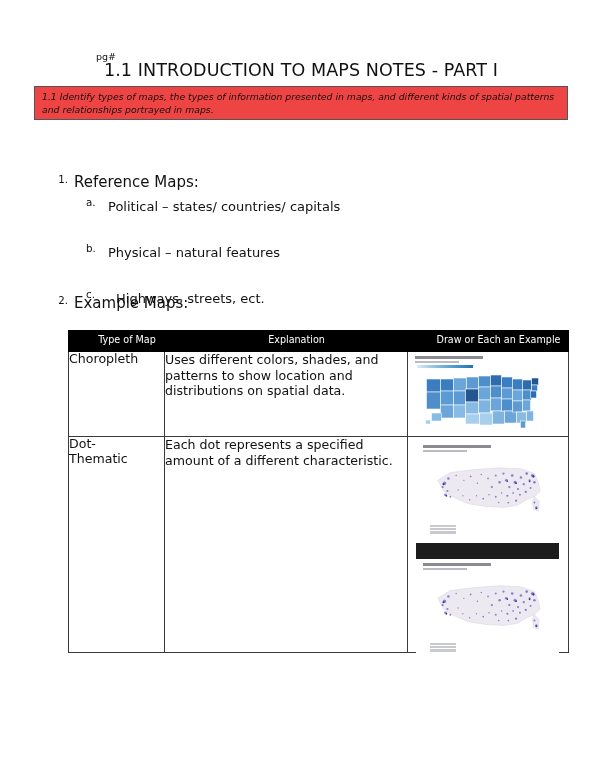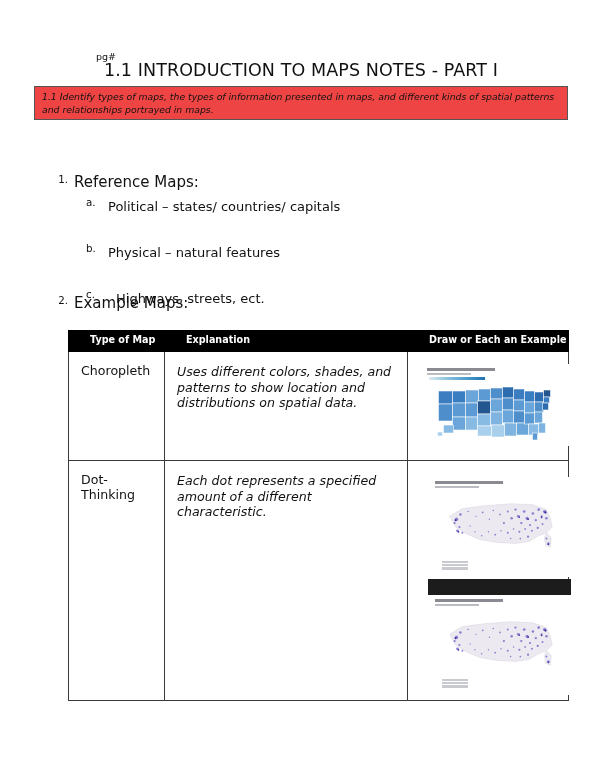--- a/index.html
+++ b/index.html
@@ -155,46 +155,45 @@
     position: absolute;
     left: 68px;
     top: 330px;
     width: 500px;
     border-collapse: collapse;
     table-layout: fixed;
   }
   .maps-table th, .maps-table td {
     border: 1.2px solid #3a3a3a;
     vertical-align: top;
-    padding: 12px;
+    padding: 0;
   }
   .maps-table thead th {
     background: #000000;
     color: #ffffff;
-    font-weight: 700;
+    font-weight: 400;
     font-size: 9.6px;
-    text-align: left;
+    text-align: center;
     height: 17px;
     padding: 3px 0 0 21px;
     border-color: #000000;
   }
   .col-type { width: 96px; }
   .col-expl { width: 243px; }
   .col-draw { width: 161px; }
 
   .cell-type {
     font-size: 12.6px;
     padding: 16px 0 0 8px;
     line-height: 1.18;
   }
   .cell-expl {
     font-size: 12.6px;
     padding: 10px 8px 0 8px;
     line-height: 1.25;
-    font-style: italic;
   }
   .row-1 td { height: 84px; }
   .row-2 td { height: 215px; }
   .cell-draw {
     padding: 0;
     position: relative;
   }
 
   
   .thumb {
@@ -397,21 +396,21 @@
 
                 <rect x="196" y="102" width="10" height="14" fill="#5b9ad3"></rect>
               </g>
             </svg>
           </div>
         </td>
       </tr>
 
       <tr class="row-2">
         <td class="cell-type" style="white-space:pre-line">Dot-
-Thinking</td>
+Thematic</td>
         <td class="cell-expl">Each dot represents a specified amount of a different characteristic.</td>
         <td class="cell-draw">
           <div class="dd-wrap">
 
             <div class="dd-img first">
               <div class="thumb-title"></div>
               <div class="thumb-sub"></div>
               <svg class="dd-map" viewBox="0 0 240 120">
                 <path d="M14 40 L40 24 L86 18 L140 14 L186 16 L214 26 L222 44 L226 62 L214 74 L198 80 L178 92 L150 96 L112 94 L76 88 L48 76 L26 62 Z" fill="#eceaf0" stroke="#d6d2dd" stroke-width="1"></path>
                 <path d="M214 74 L224 84 L222 104 L212 100 L210 84 Z" fill="#eceaf0" stroke="#d6d2dd" stroke-width="1"></path>

